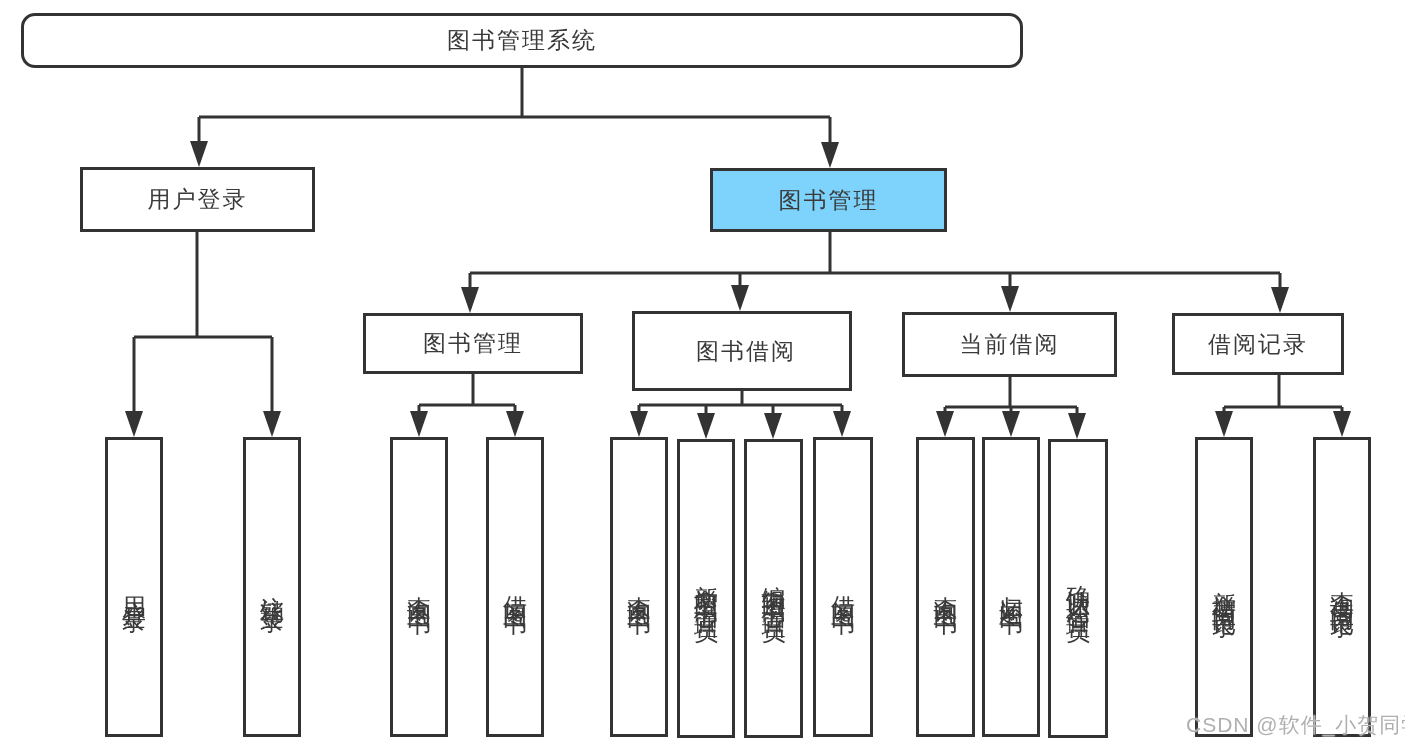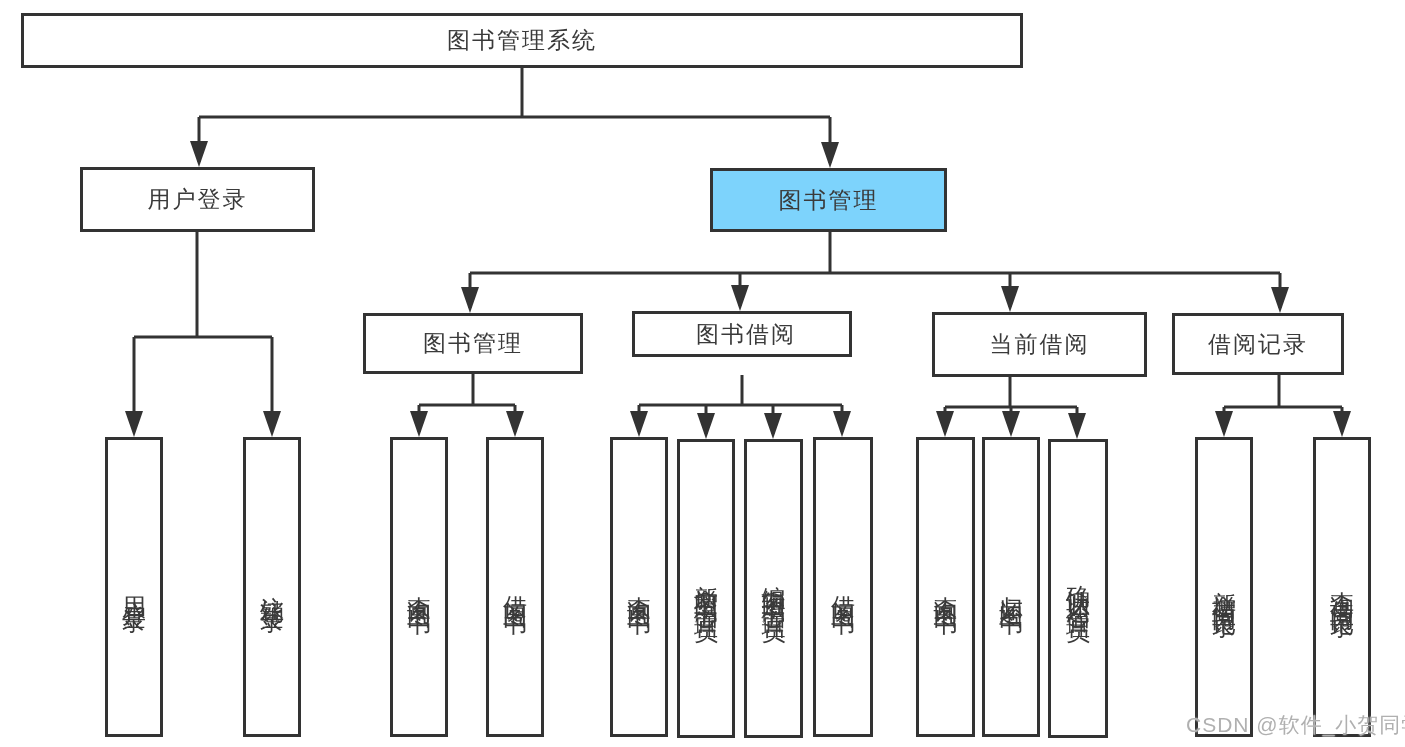--- a/index.html
+++ b/index.html
@@ -110,36 +110,36 @@
       <polygon points="697,413 715,413 706,439" fill="#333333"></polygon>
       <polygon points="764,413 782,413 773,439" fill="#333333"></polygon>
       <polygon points="833,411 851,411 842,437" fill="#333333"></polygon>
       <polygon points="936,411 954,411 945,437" fill="#333333"></polygon>
       <polygon points="1002,411 1020,411 1011,437" fill="#333333"></polygon>
       <polygon points="1068,413 1086,413 1077,439" fill="#333333"></polygon>
       <polygon points="1215,411 1233,411 1224,437" fill="#333333"></polygon>
       <polygon points="1333,411 1351,411 1342,437" fill="#333333"></polygon>
     </svg>
   <div id="nodes-layer">
-      <div class="node horizontal" style="left: 21px; top: 13px; width: 1002px; height: 55px; border-color: rgb(51, 51, 51); background: rgb(255, 255, 255);">
+      <div class="node horizontal" style="left: 21px; top: 13px; width: 1002px; height: 55px; border-color: rgb(51, 51, 51); background: rgb(255, 255, 255); border-radius: 14px;">
         <span class="node-label" style="color: rgb(58, 58, 58);">图书管理系统</span>
       </div>
       <div class="node horizontal" style="left: 80px; top: 167px; width: 235px; height: 65px; border-color: rgb(51, 51, 51); background: rgb(255, 255, 255);">
         <span class="node-label" style="color: rgb(58, 58, 58);">用户登录</span>
       </div>
       <div class="node horizontal" style="left: 710px; top: 168px; width: 237px; height: 64px; border-color: rgb(51, 51, 51); background: #7dd3fc;">
         <span class="node-label" style="color: rgb(58, 58, 58);">图书管理</span>
       </div>
       <div class="node horizontal" style="left: 363px; top: 313px; width: 220px; height: 61px; border-color: rgb(51, 51, 51); background: rgb(255, 255, 255);">
         <span class="node-label" style="color: rgb(58, 58, 58);">图书管理</span>
       </div>
-      <div class="node horizontal" style="left: 632px; top: 311px; width: 220px; height: 46px; border-color: rgb(51, 51, 51); background: rgb(255, 255, 255); padding-left: 8px;">
+      <div class="node horizontal" style="left: 632px; top: 311px; width: 220px; height: 80px; border-color: rgb(51, 51, 51); background: rgb(255, 255, 255); padding-left: 8px;">
         <span class="node-label" style="color: rgb(58, 58, 58);">图书借阅</span>
       </div>
-      <div class="node horizontal" style="left: 932px; top: 312px; width: 215px; height: 65px; border-color: rgb(51, 51, 51); background: rgb(255, 255, 255); text-align: right;">
+      <div class="node horizontal" style="left: 902px; top: 312px; width: 215px; height: 65px; border-color: rgb(51, 51, 51); background: rgb(255, 255, 255); text-align: right;">
         <span class="node-label" style="color: rgb(58, 58, 58);">当前借阅</span>
       </div>
       <div class="node horizontal" style="left: 1172px; top: 313px; width: 172px; height: 62px; border-color: rgb(51, 51, 51); background: rgb(255, 255, 255);">
         <span class="node-label" style="color: rgb(58, 58, 58);">借阅记录</span>
       </div>
       <div class="node vertical" style="left: 105px; top: 437px; width: 58px; height: 300px; border-color: rgb(51, 51, 51); background: rgb(255, 255, 255);">
         <span class="node-label" style="color: rgb(58, 58, 58);">用户登录</span>
       </div>
       <div class="node vertical" style="left: 243px; top: 437px; width: 58px; height: 300px; border-color: rgb(51, 51, 51); background: rgb(255, 255, 255);">
         <span class="node-label" style="color: rgb(58, 58, 58);">注销登录</span>

